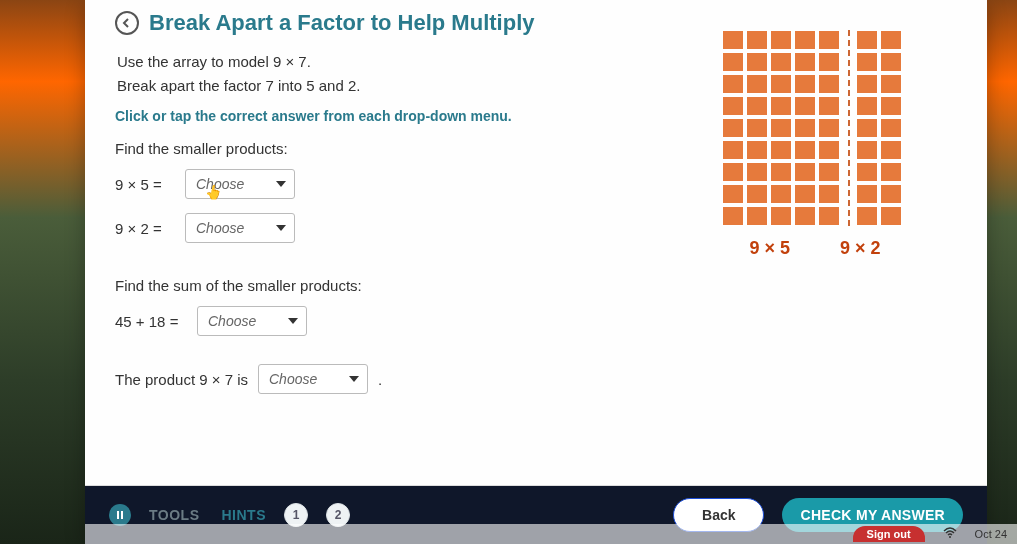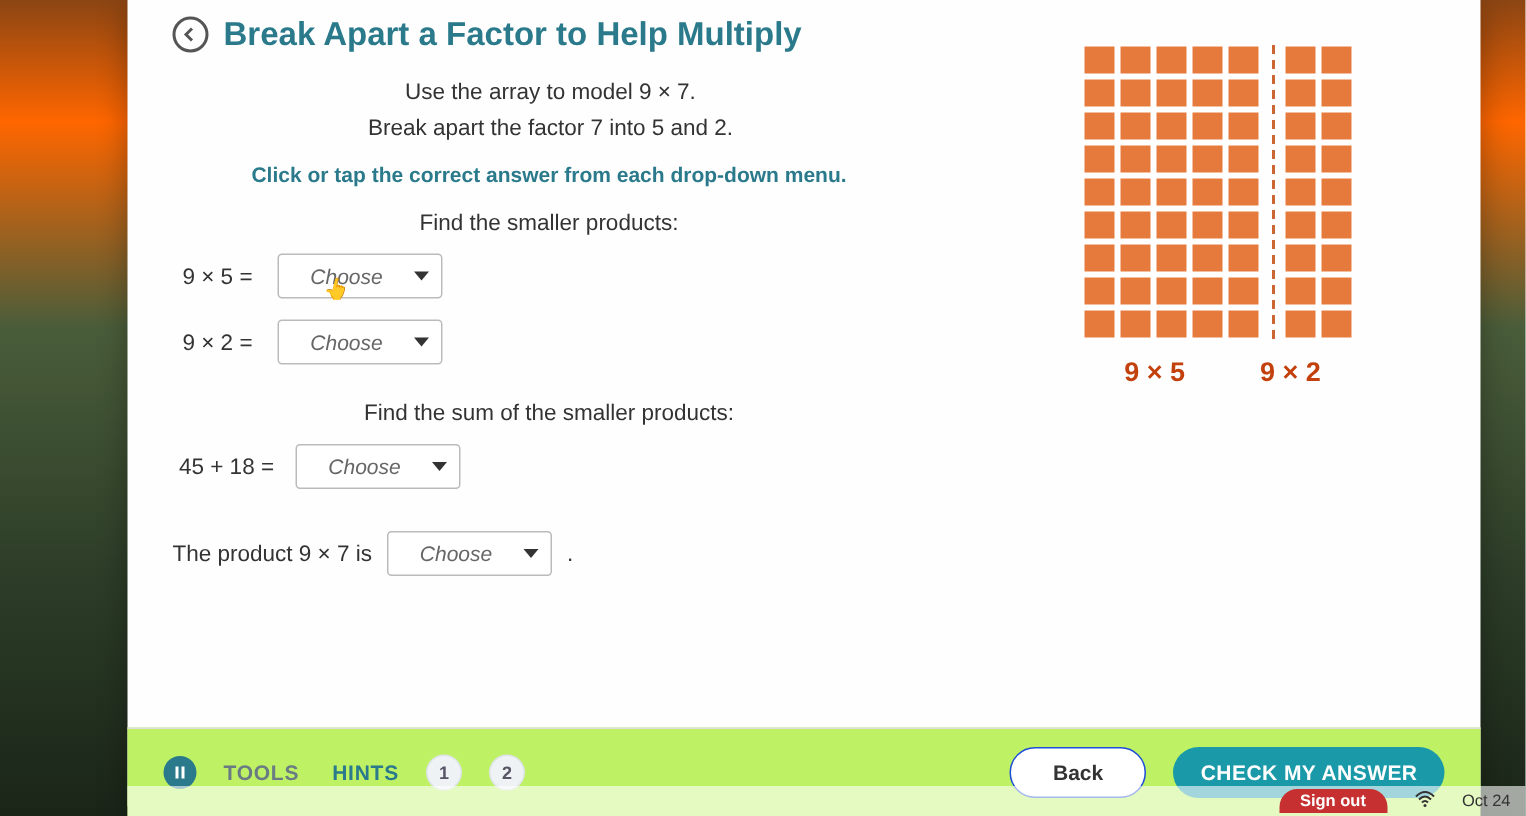--- a/index.html
+++ b/index.html
@@ -21,36 +21,35 @@
     border-radius: 0 0 8px 8px;
     box-shadow: 0 4px 20px rgba(0,0,0,0.3);
     display: flex;
     flex-direction: column;
   }
   .content {
     flex: 1;
     padding: 10px 40px 10px 30px;
     display: flex;
     gap: 60px;
-    text-align: center;
   }
   .left-col { flex: 1; }
   .right-col { width: 270px; padding-top: 20px; }
 
   .title-row { display: flex; align-items: center; gap: 10px; margin-bottom: 14px; }
   .back-circle {
     width: 24px; height: 24px; border: 2px solid #555; border-radius: 50%;
     display: flex; align-items: center; justify-content: center; color: #555;
     font-size: 14px; cursor: pointer;
   }
   .title { color: #2a7a8c; font-size: 22px; font-weight: 700; }
 
   .body-text { color: #333; font-size: 15px; line-height: 1.6; margin-bottom: 10px; margin-left: 2px; }
   .instruction { color: #2a7a8c; font-size: 14px; font-weight: 600; margin-bottom: 16px; }
-  .prompt { color: #333; font-size: 15px; margin-bottom: 12px; }
+  .prompt { color: #333; font-size: 15px; margin-bottom: 12px; margin-top: 10px; }
 
   .eq-row { display: flex; align-items: center; gap: 10px; margin-bottom: 14px; font-size: 15px; color: #333; }
   .eq-row .label { min-width: 60px; }
 
   .dropdown {
     border: 1px solid #bbb; border-radius: 3px; background: #fff;
     padding: 6px 28px 6px 10px; font-size: 14px; color: #666;
     font-style: italic; position: relative; min-width: 110px;
     cursor: pointer;
   }
@@ -70,21 +69,21 @@
   .arr5 { grid-template-columns: repeat(5, 22px); grid-template-rows: repeat(9, 20px); }
   .arr2 { grid-template-columns: repeat(2, 22px); grid-template-rows: repeat(9, 20px); border-left: 2px dashed #cc6633; padding-left: 6px; }
   .cell { background: #e67a3c; border: 1px solid #fff; }
   .array-labels { display: flex; justify-content: center; gap: 50px; margin-top: 12px; font-size: 18px; font-weight: 700; color: #c2410c; }
   .array-labels .l1 { margin-left: 10px; }
   .array-labels .l2 { margin-right: 4px; }
 
   
   .footer {
     border-top: 1px solid #ddd;
-    background: #bef264;
+    background: #0f172a;
     padding: 12px 24px;
     display: flex; align-items: center; gap: 18px;
   }
   .pause-icon {
     width: 22px; height: 22px; border-radius: 50%; background: #2a7a8c;
     display: flex; align-items: center; justify-content: center; gap: 2px;
   }
   .pause-icon span { width: 2px; height: 8px; background: #fff; }
   .tools-label { color: #6b7b84; font-weight: 700; font-size: 14px; letter-spacing: 0.5px; }
   .hints-label { color: #2a7a8c; font-weight: 700; font-size: 14px; letter-spacing: 0.5px; margin-left: 4px; }

